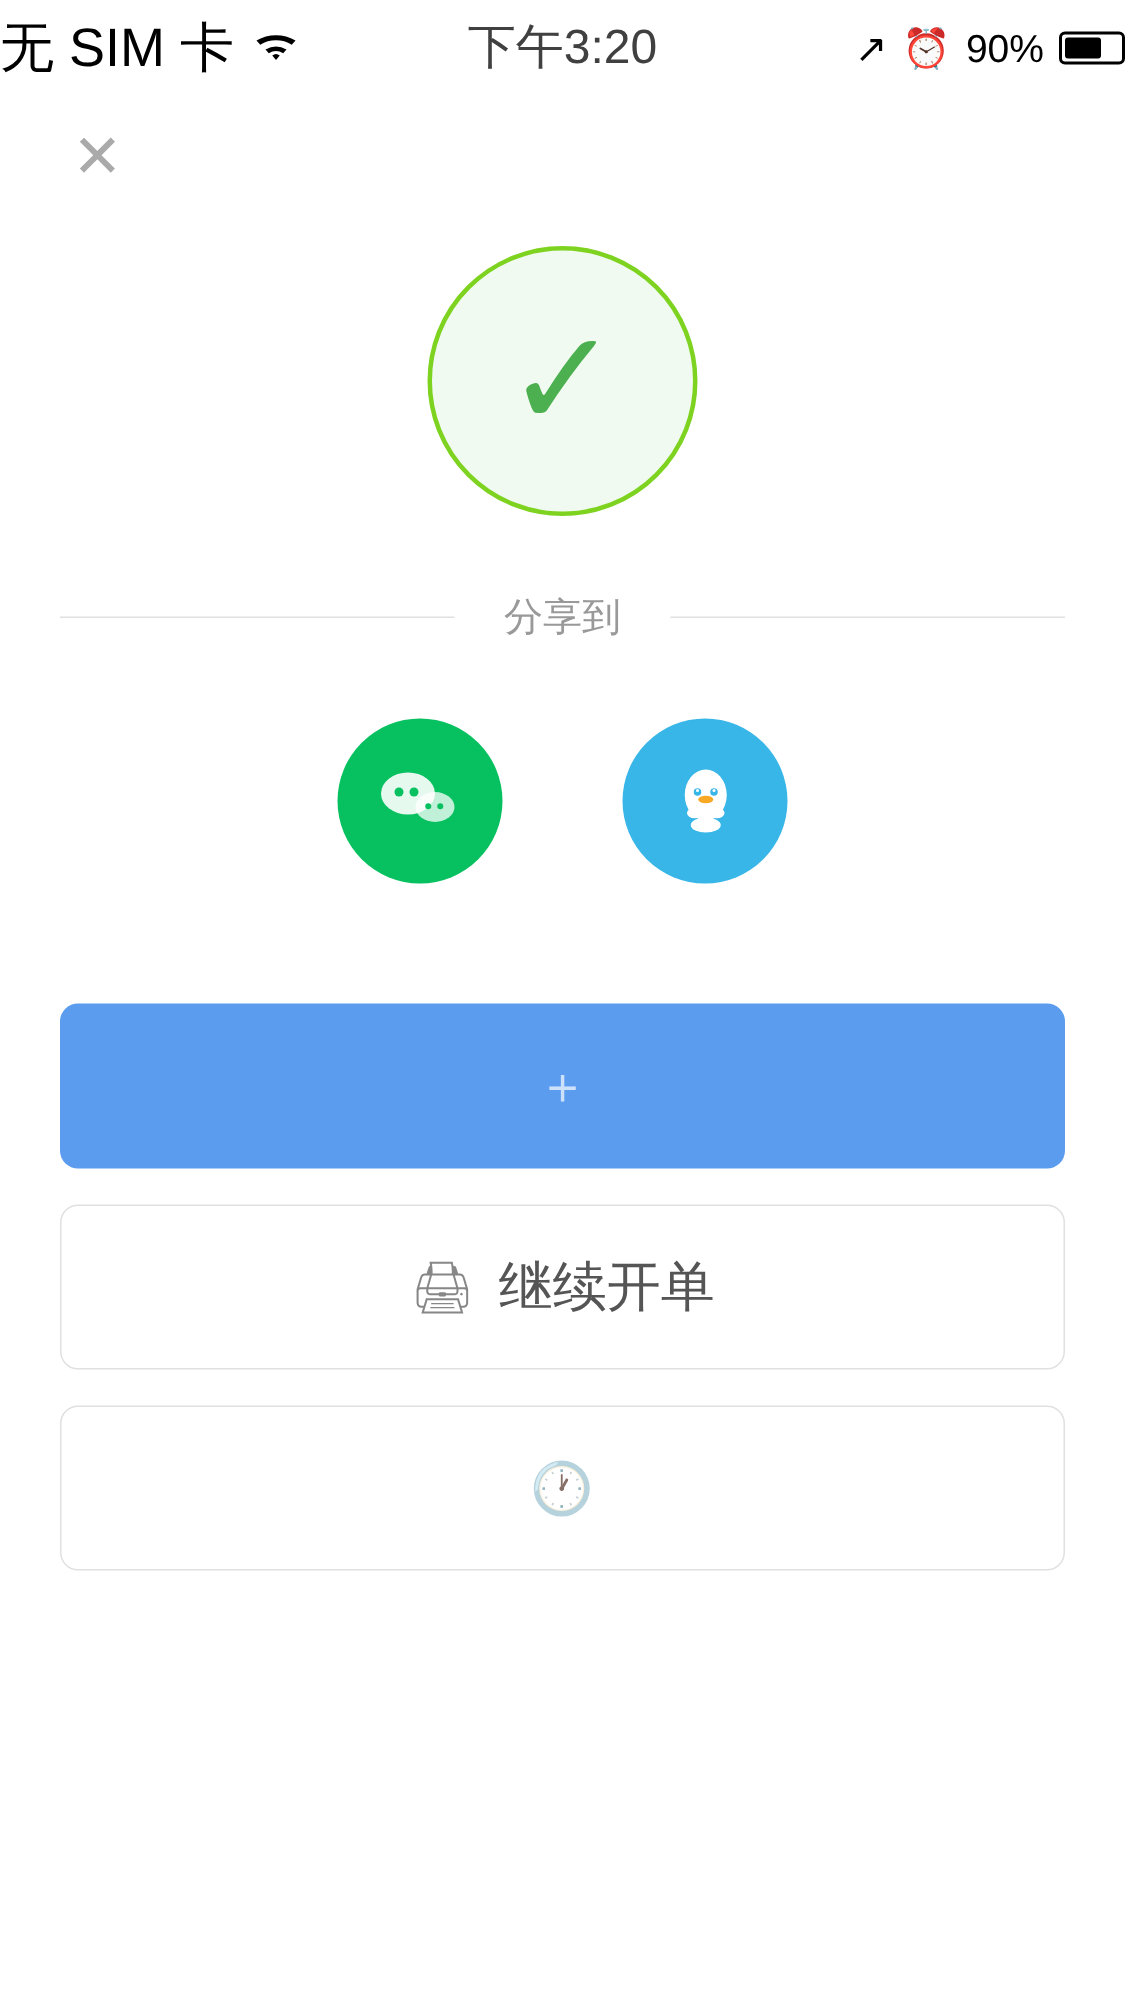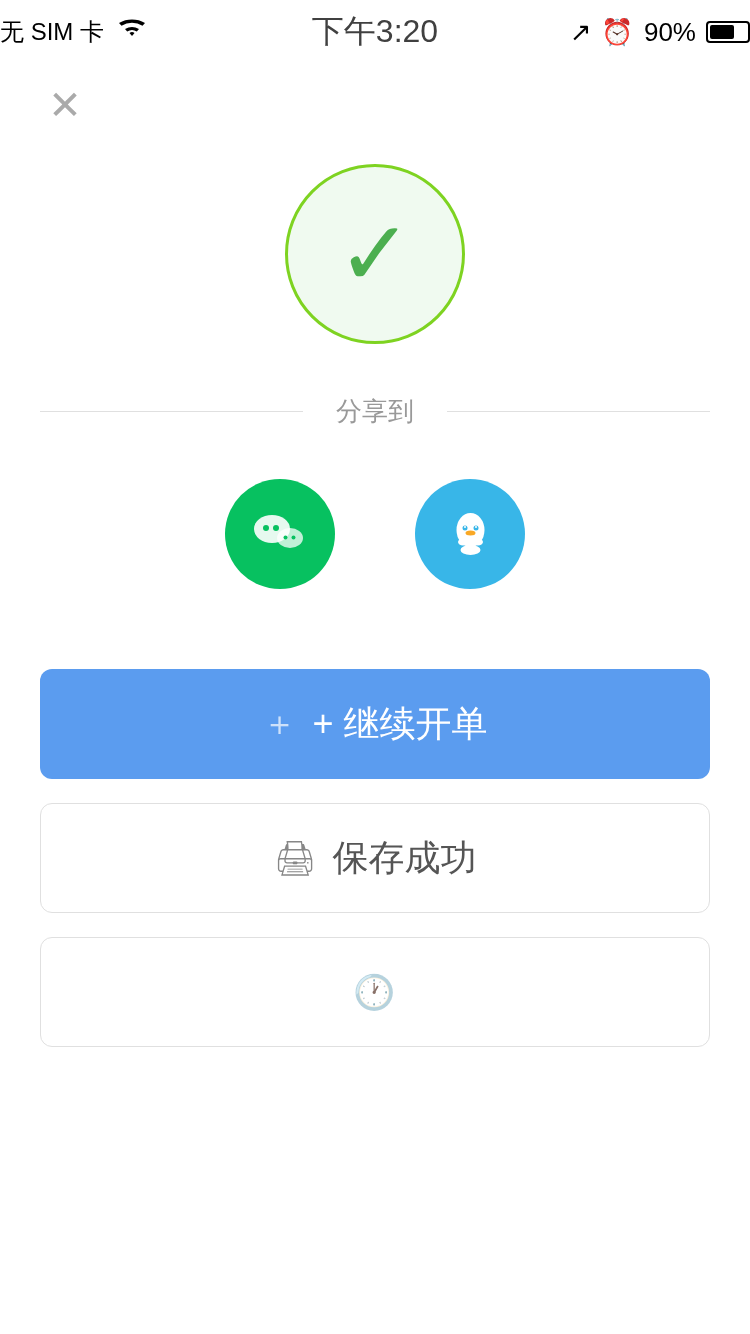--- a/index.html
+++ b/index.html
@@ -10,21 +10,21 @@
       min-height: 1334px;
       background: #ffffff;
       font-family: -apple-system, "PingFang SC", "Helvetica Neue", sans-serif;
       display: flex;
       flex-direction: column;
     }
     .status-left {
       display: flex;
       align-items: center;
       gap: 12px;
-      font-size: 24px;
+      font-size: 36px;
       color: #000;
     }
     .status-time {
       font-size: 32px;
       font-weight: 500;
       color: #404040;
       position: absolute;
       left: 50%;
       transform: translateX(-50%);
     }
@@ -290,25 +290,24 @@
         <ellipse cx="32.5" cy="31" rx="5" ry="2.5" fill="#f9a825"></ellipse>
 
         <circle cx="27" cy="25" r="1" fill="white"></circle>
         <circle cx="38" cy="25" r="1" fill="white"></circle>
       </svg>
     </div>
   </div>
 
   <button class="btn-primary">
     <span class="btn-icon">＋</span>
-    <span>+ 继续开单</span>
   </button>
 
   <button class="btn-secondary">
     <span class="btn-icon">🖨</span>
-    <span>保存成功</span>
+    <span>继续开单</span>
   </button>
 
   <button class="btn-secondary">
     <span class="btn-icon">🕐</span>
   </button>
 
 </div>
 
 </body></html>

